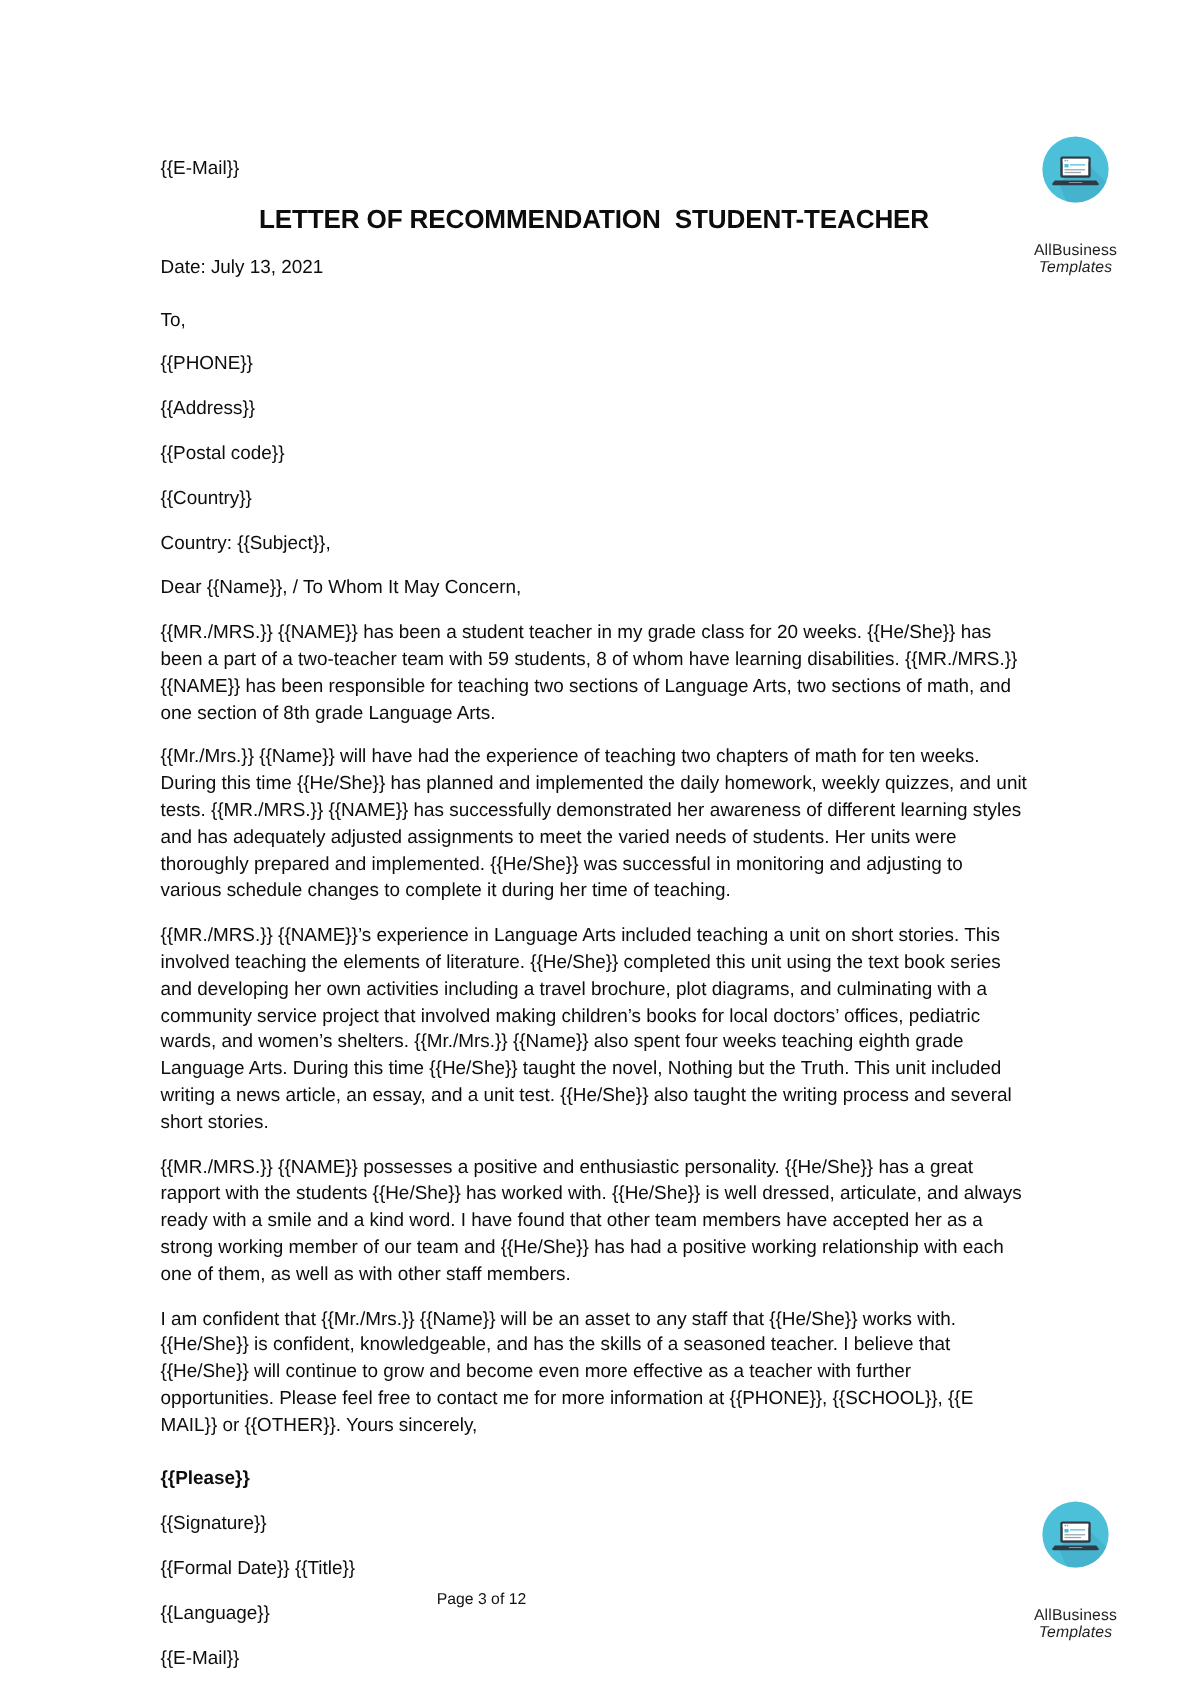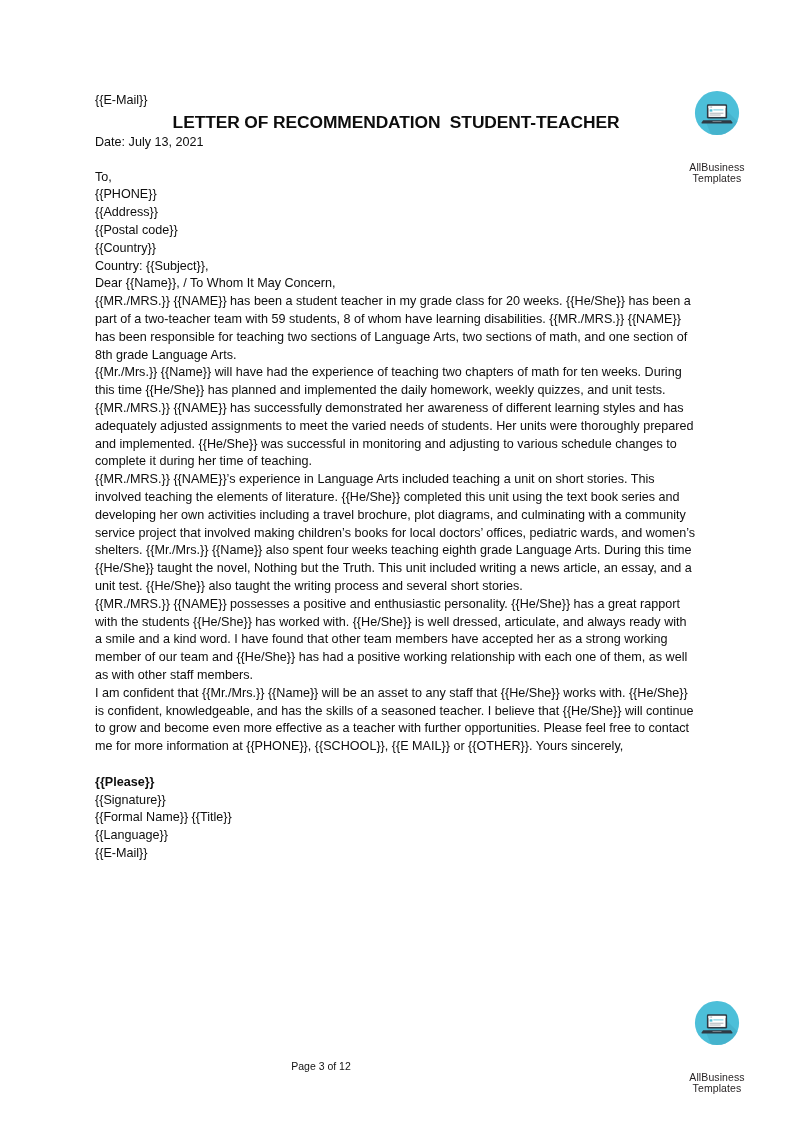--- a/index.html
+++ b/index.html
@@ -37,35 +37,35 @@
     margin: 0 auto 4px auto;
     display: block;
   }
   .logo-text {
     font-family: "Liberation Sans", sans-serif;
     font-size: 10.5px;
     color: #231f20;
     letter-spacing: 0.1px;
     margin-top: 26px;
   }
-  .logo-text .l2 { display: block; }
+  .logo-text .l2 { display: block; font-style: italic; }
 
   
   .doc {
     position: absolute;
     left: 95px;
     top: 92px;
     width: 602px;
     font-size: 12.6px;
     line-height: 17.8px;
     color: #0d0d0d;
     font-family: "Liberation Sans", sans-serif;
   }
   .doc p {
-    margin: 0;
+    margin: 12px;
     padding: 0;
   }
 
   .title {
     text-align: center;
     font-weight: bold;
     font-size: 17.4px;
     line-height: 24px;
     letter-spacing: -0.1px;
     margin: 2px 0 0 0;
@@ -181,21 +181,21 @@
 
     <p class="body-para">{{MR./MRS.}} {{NAME}} has been a student teacher in my grade class for 20 weeks. {{He/She}} has been a part of a two-teacher team with 59 students, 8 of whom have learning disabilities. {{MR./MRS.}} {{NAME}} has been responsible for teaching two sections of Language Arts, two sections of math, and one section of 8th grade Language Arts.</p>
     <p class="body-para">{{Mr./Mrs.}} {{Name}} will have had the experience of teaching two chapters of math for ten weeks. During this time {{He/She}} has planned and implemented the daily homework, weekly quizzes, and unit tests. {{MR./MRS.}} {{NAME}} has successfully demonstrated her awareness of different learning styles and has adequately adjusted assignments to meet the varied needs of students. Her units were thoroughly prepared and implemented.  {{He/She}} was successful in monitoring and adjusting to various schedule changes to complete it during her time of teaching.</p>
     <p class="body-para">{{MR./MRS.}} {{NAME}}’s experience in Language Arts included teaching a unit on short stories. This involved teaching the elements of literature. {{He/She}} completed this unit using the text book series and developing her own activities including a travel brochure, plot diagrams, and culminating with a community service project that involved making children’s books for local doctors’ offices, pediatric wards, and women’s shelters. {{Mr./Mrs.}} {{Name}} also spent four weeks teaching eighth grade Language Arts. During this time {{He/She}} taught the novel, Nothing but the Truth. This unit included writing a news article, an essay, and a unit test. {{He/She}} also taught the writing process and several short stories.</p>
     <p class="body-para tight">{{MR./MRS.}} {{NAME}} possesses a positive and enthusiastic personality. {{He/She}} has a great rapport with the students  {{He/She}} has worked with. {{He/She}} is well dressed, articulate, and always ready with a smile and a kind word. I have found that other team members have accepted her as a strong working member of our team and {{He/She}} has had a positive working relationship with each one of them, as well as with other staff members.</p>
     <p class="body-para">I am confident that {{Mr./Mrs.}} {{Name}} will be an asset to any staff that {{He/She}} works with. {{He/She}} is confident, knowledgeable, and has the skills of a seasoned teacher. I believe that {{He/She}} will continue to grow and become even more effective as a teacher with further opportunities. Please feel free to contact me for more information at {{PHONE}}, {{SCHOOL}}, {{E MAIL}} or {{OTHER}}. Yours sincerely,</p>
 
     <div class="sign-block">
       <p class="bold">{{Please}}</p>
       <p>{{Signature}}</p>
-      <p>{{Formal Name}} {{Title}}</p>
+      <p>{{Formal Date}} {{Title}}</p>
       <p>{{Language}}</p>
       <p>{{E-Mail}}</p>
     </div>
 
   </div>
 
   <div class="footer">Page 3 of 12</div>
 
 </div>
 

